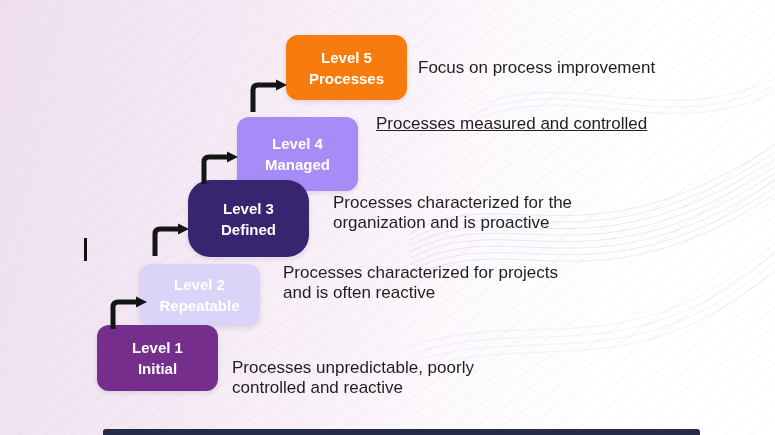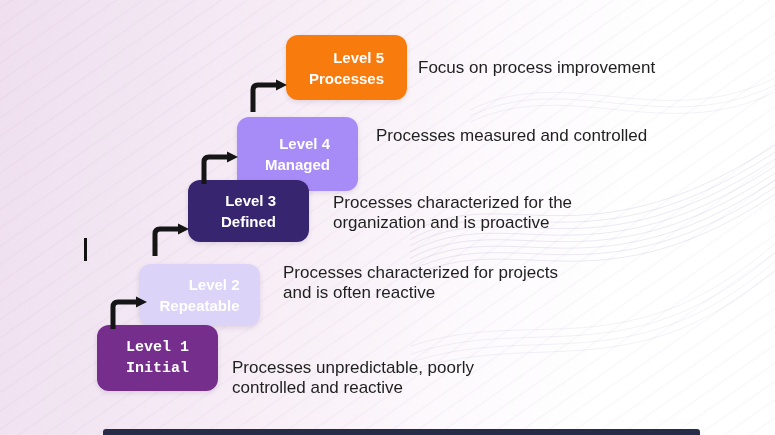--- a/index.html
+++ b/index.html
@@ -15,31 +15,31 @@
   }
   .waves{position:absolute;left:410px;top:50px;width:370px;height:340px;}
   .box{
     position:absolute;width:121px;border-radius:12px;
     display:flex;align-items:center;justify-content:center;
     box-shadow:0 2px 5px rgba(60,30,80,0.12);
   }
   .box-label{
     text-align:center;font-weight:bold;font-size:15px;line-height:21px;color:#ffffff;
   }
-  .box-label span{display:block;text-align:right;}
+  .box-label span{display:block;}
   .lv5{left:286px;top:35px;height:65px;background:#f87b0e;}
   .lv4{left:237px;top:117px;height:74px;background:#a78bf7;}
-  .lv3{left:188px;top:180px;height:62px;background:#37266f;}
+  .lv3{left:188px;top:180px;height:77px;background:#37266f;border-radius:22px;}
   .lv2{left:139px;top:252px;height:62px;background:#dbd3f8;margin-top:12px;}
-  .lv1{left:97px; top:325px;height:66px;background:#762e8d;font-family:Liberation Mono, monospace;}
+  .lv1{left:97px; top:325px;height:66px;background:#762e8d;}
   .desc{
     position:absolute;color:#1f1f1f;font-size:17px;line-height:20px;white-space:nowrap;
   }
   .d5{left:418px;top:58px;}
-  .d4{left:376px;top:126px;}
+  .d4{left:376px;top:114px;text-decoration:underline;}
   .d3{left:333px;top:193px;}
   .d2{left:283px;top:263px;}
   .d1{left:232px;top:358px;}
   .arrow{position:absolute;width:46px;height:34px;}
   .a45{left:248px;top:78px;}
   .a34{left:199px;top:150px;}
   .a23{left:150px;top:222px;}
   .a12{left:108px;top:295px;}
   .cursor{position:absolute;left:84px;top:238px;width:3px;height:23px;background:#111111;}
   .bottom-bar{

